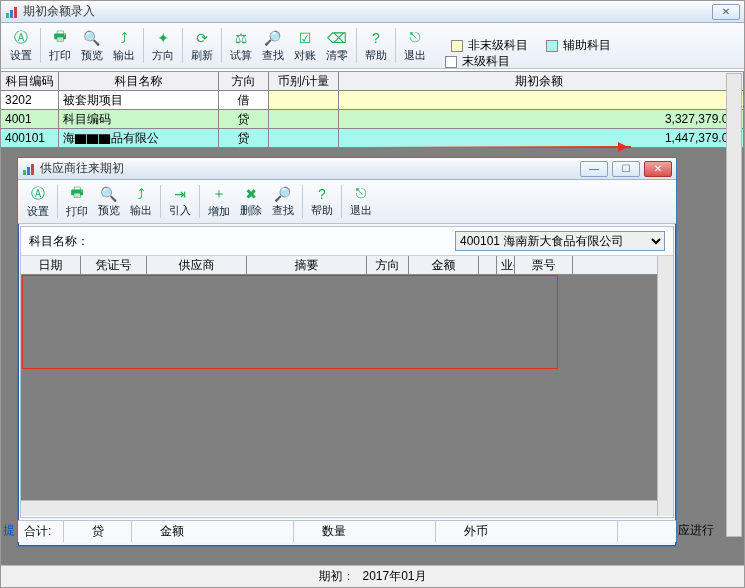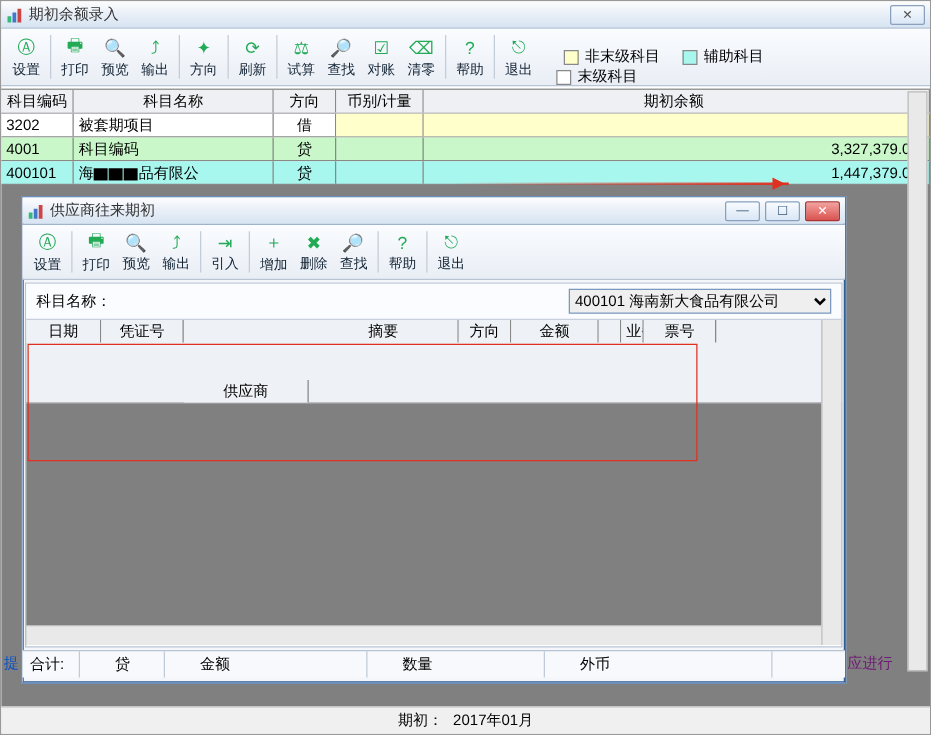--- a/index.html
+++ b/index.html
@@ -44,21 +44,21 @@
 .child-body { position:relative; background:#fff; border:1px solid #b6c2d2; margin:2px; height: calc(100% - 68px - 22px - 6px); }
 .kmline { display:flex; align-items:center; gap:6px; padding:4px 8px; border-bottom:1px solid #c7d0dc; background:#fafcff;justify-content:space-between; }
 .kmline select{ font-size:12px; border:1px solid #7a99bd; height:20px; min-width:210px; }
 .child-grid { position:relative; height: calc(100% - 30px); background:#808080; }
 .cg-head { display:flex; background:#eef1f5; border-bottom:1px solid #888; }
 .cg-head .cell{ background:#eef1f5; text-align:center; }
 .redbox { position:absolute; top:19px; left:1px; width:536px; height:94px; border:1px solid #e03020; pointer-events:none; }
 .child .footer { height:22px; border-top:1px solid #b9c4d4; display:flex; align-items:center; background:#f7f9fc;gap:22px; }
 .child .footer .fcell{ border-right:1px solid #c0cbd9; padding:0 6px; height:100%; display:flex; align-items:center; min-width:46px; }
 
-.linktext { color:#701a75; position:absolute; right:30px; bottom:48px; }
+.linktext { color:#000000; position:absolute; right:30px; bottom:48px; }
 .leftblue { color:#0a52c4; position:absolute; left:2px; bottom:48px; }
 .arrow { position:absolute; top:145px; left:360px; width:270px; height:2px; background:linear-gradient(to right, rgba(224,48,32,0), #e03020); }
 .arrow:after{content:""; position:absolute; right:-2px; top:-4px; border:5px solid transparent; border-left:10px solid #e03020;}
 .cg-vs { position:absolute; right:0; top:0; bottom:0; width:16px; background:#e9e9e9; border-left:1px solid #bbb; }
 .cg-hs { position:absolute; left:0; right:16px; bottom:0; height:16px; background:#e9e9e9; border-top:1px solid #bbb; }
 </style>
 </head>
 <body>
 
 <div class="titlebar">
@@ -249,21 +249,21 @@
   </div>
   <div class="child-body">
     <div class="kmline">
       <span>科目名称：</span>
       <select><option>400101 海南新大食品有限公司</option></select>
     </div>
     <div class="child-grid">
       <div class="cg-head" id="cg-head">
           <div class="cell" style="width: 60px;">日期</div>
           <div class="cell" style="width: 66px;">凭证号</div>
-          <div class="cell" style="width: 100px; margin-top: 48px;">供应商</div>
+          <div class="cell" style="width: 100px;">供应商</div>
           <div class="cell" style="width: 120px;">摘要</div>
           <div class="cell" style="width: 42px;">方向</div>
           <div class="cell" style="width: 70px;">金额</div>
           <div class="cell" style="width: 18px;"></div>
           <div class="cell" style="width: 18px;">业务员</div>
           <div class="cell" style="width: 58px;">票号</div>
         </div>
       <div class="redbox"></div>
       <div class="cg-vs"></div>
       <div class="cg-hs"></div>

